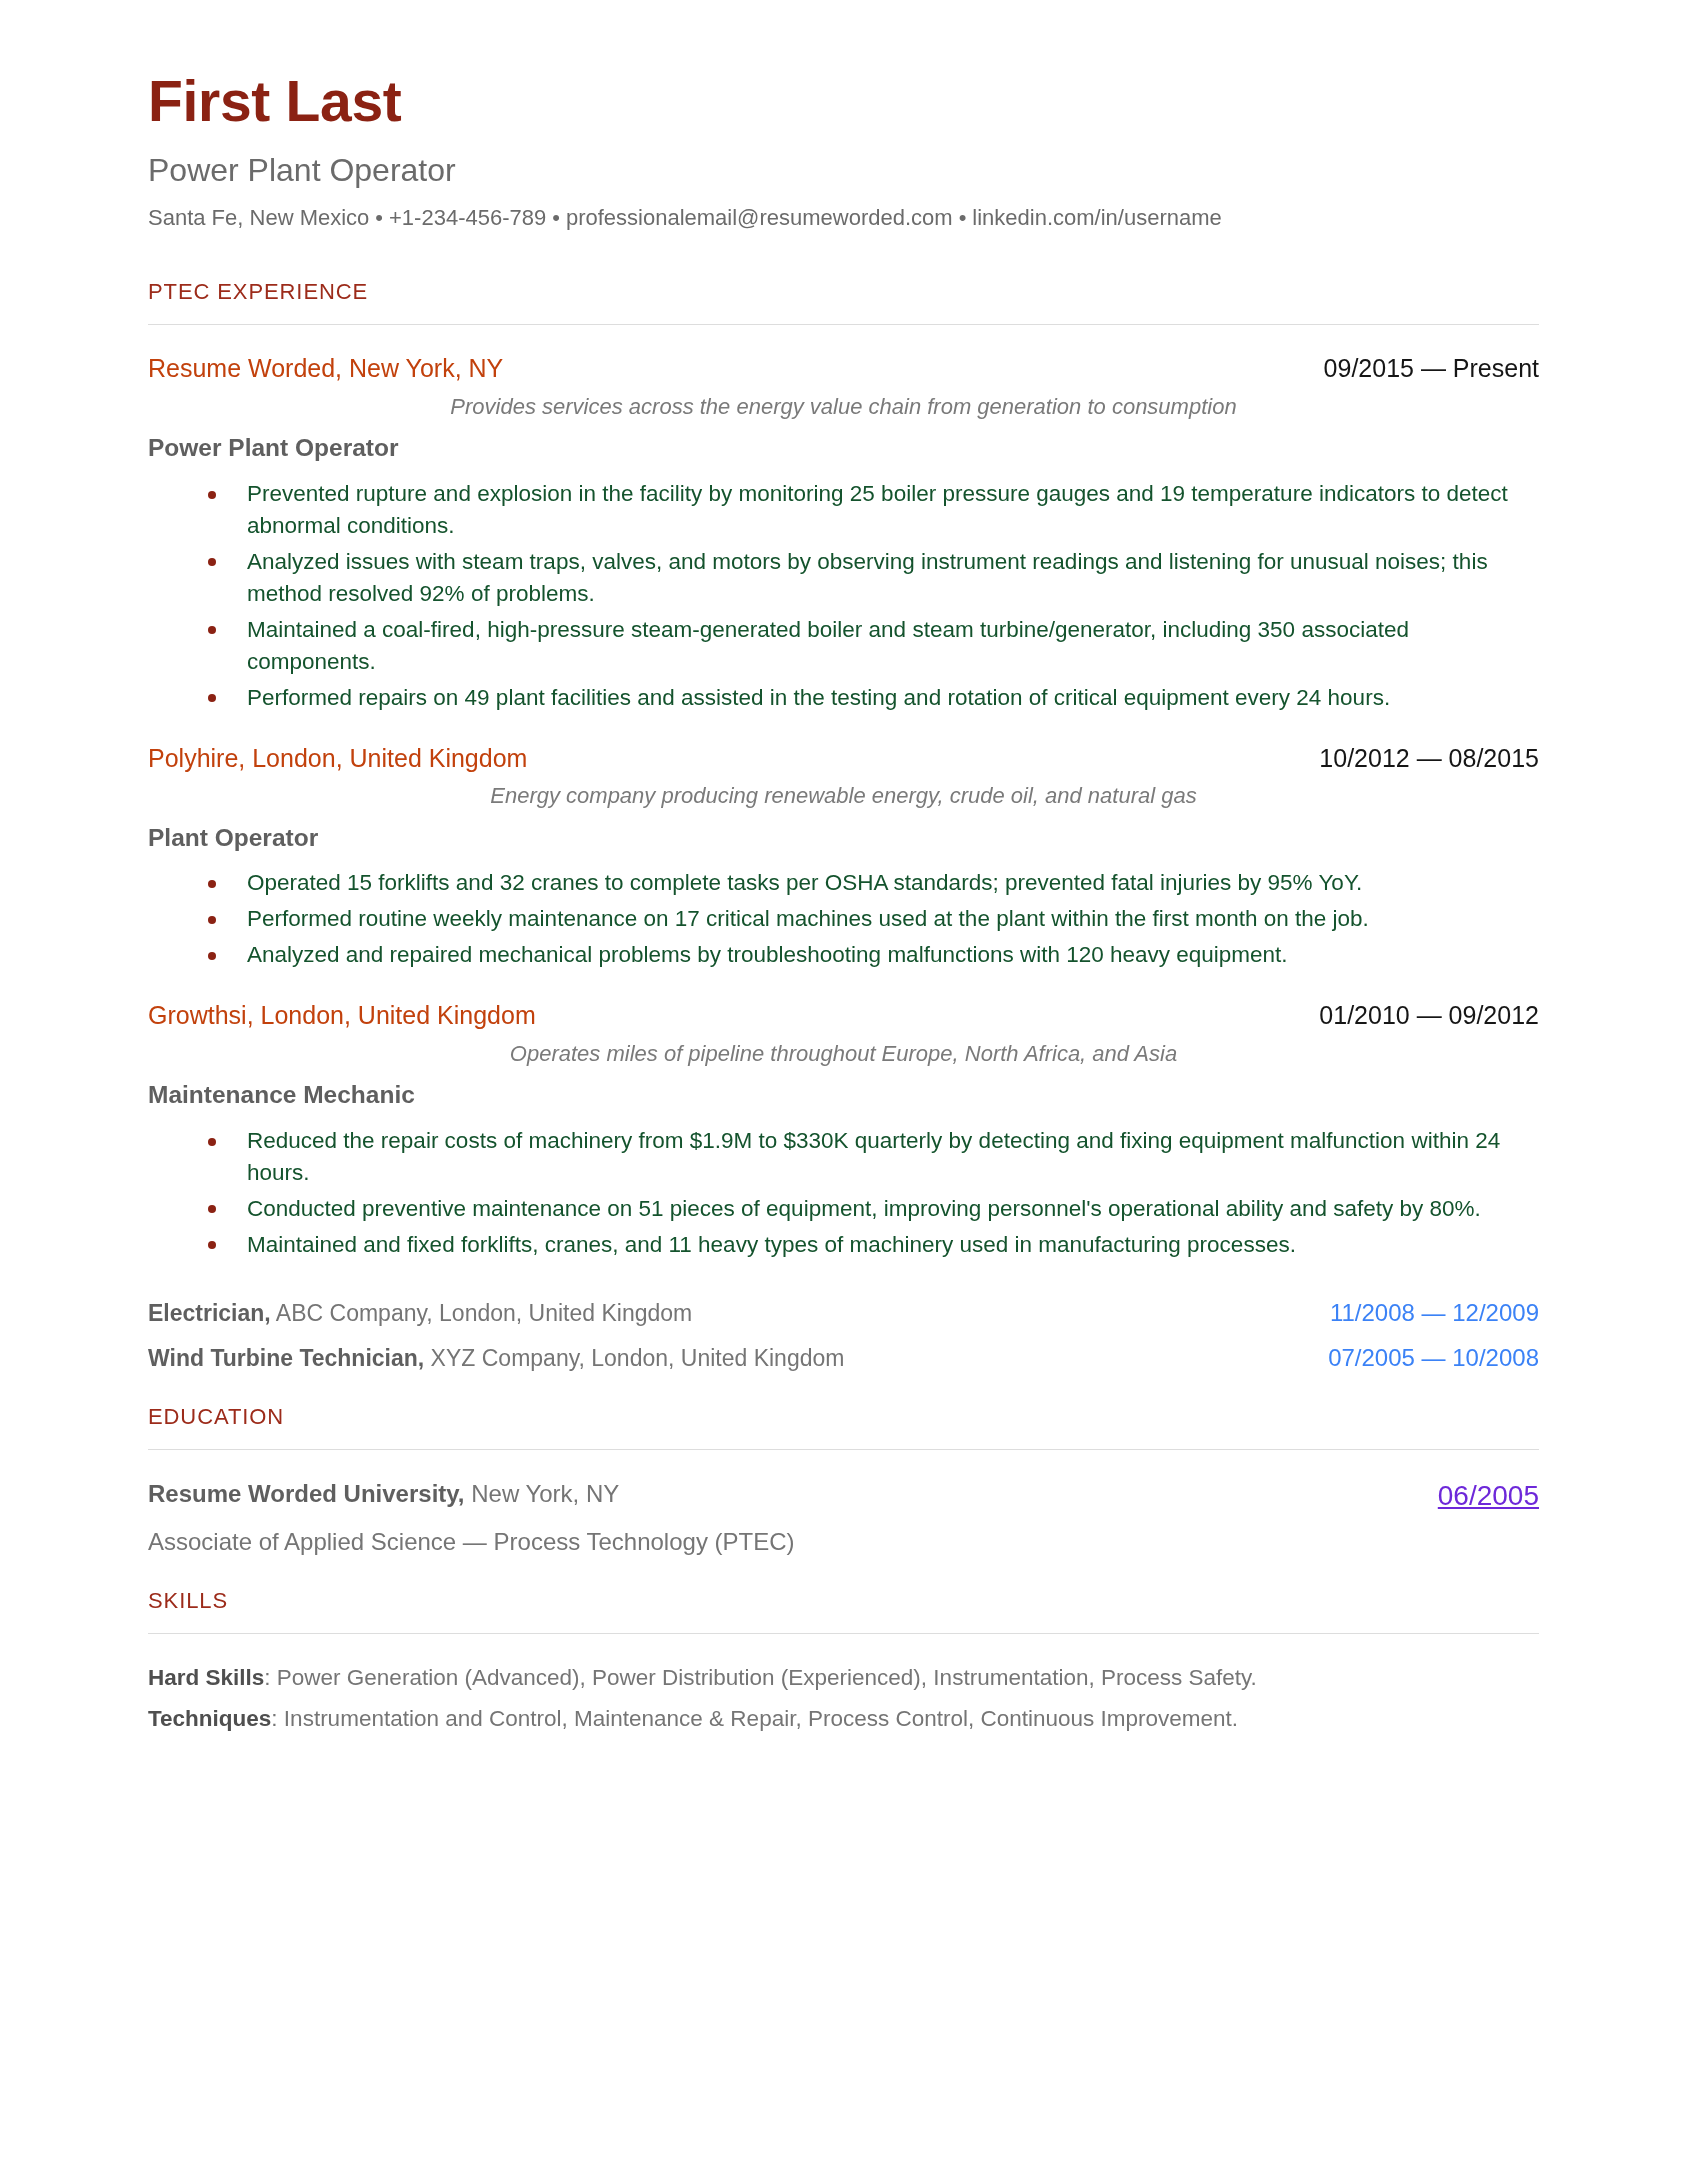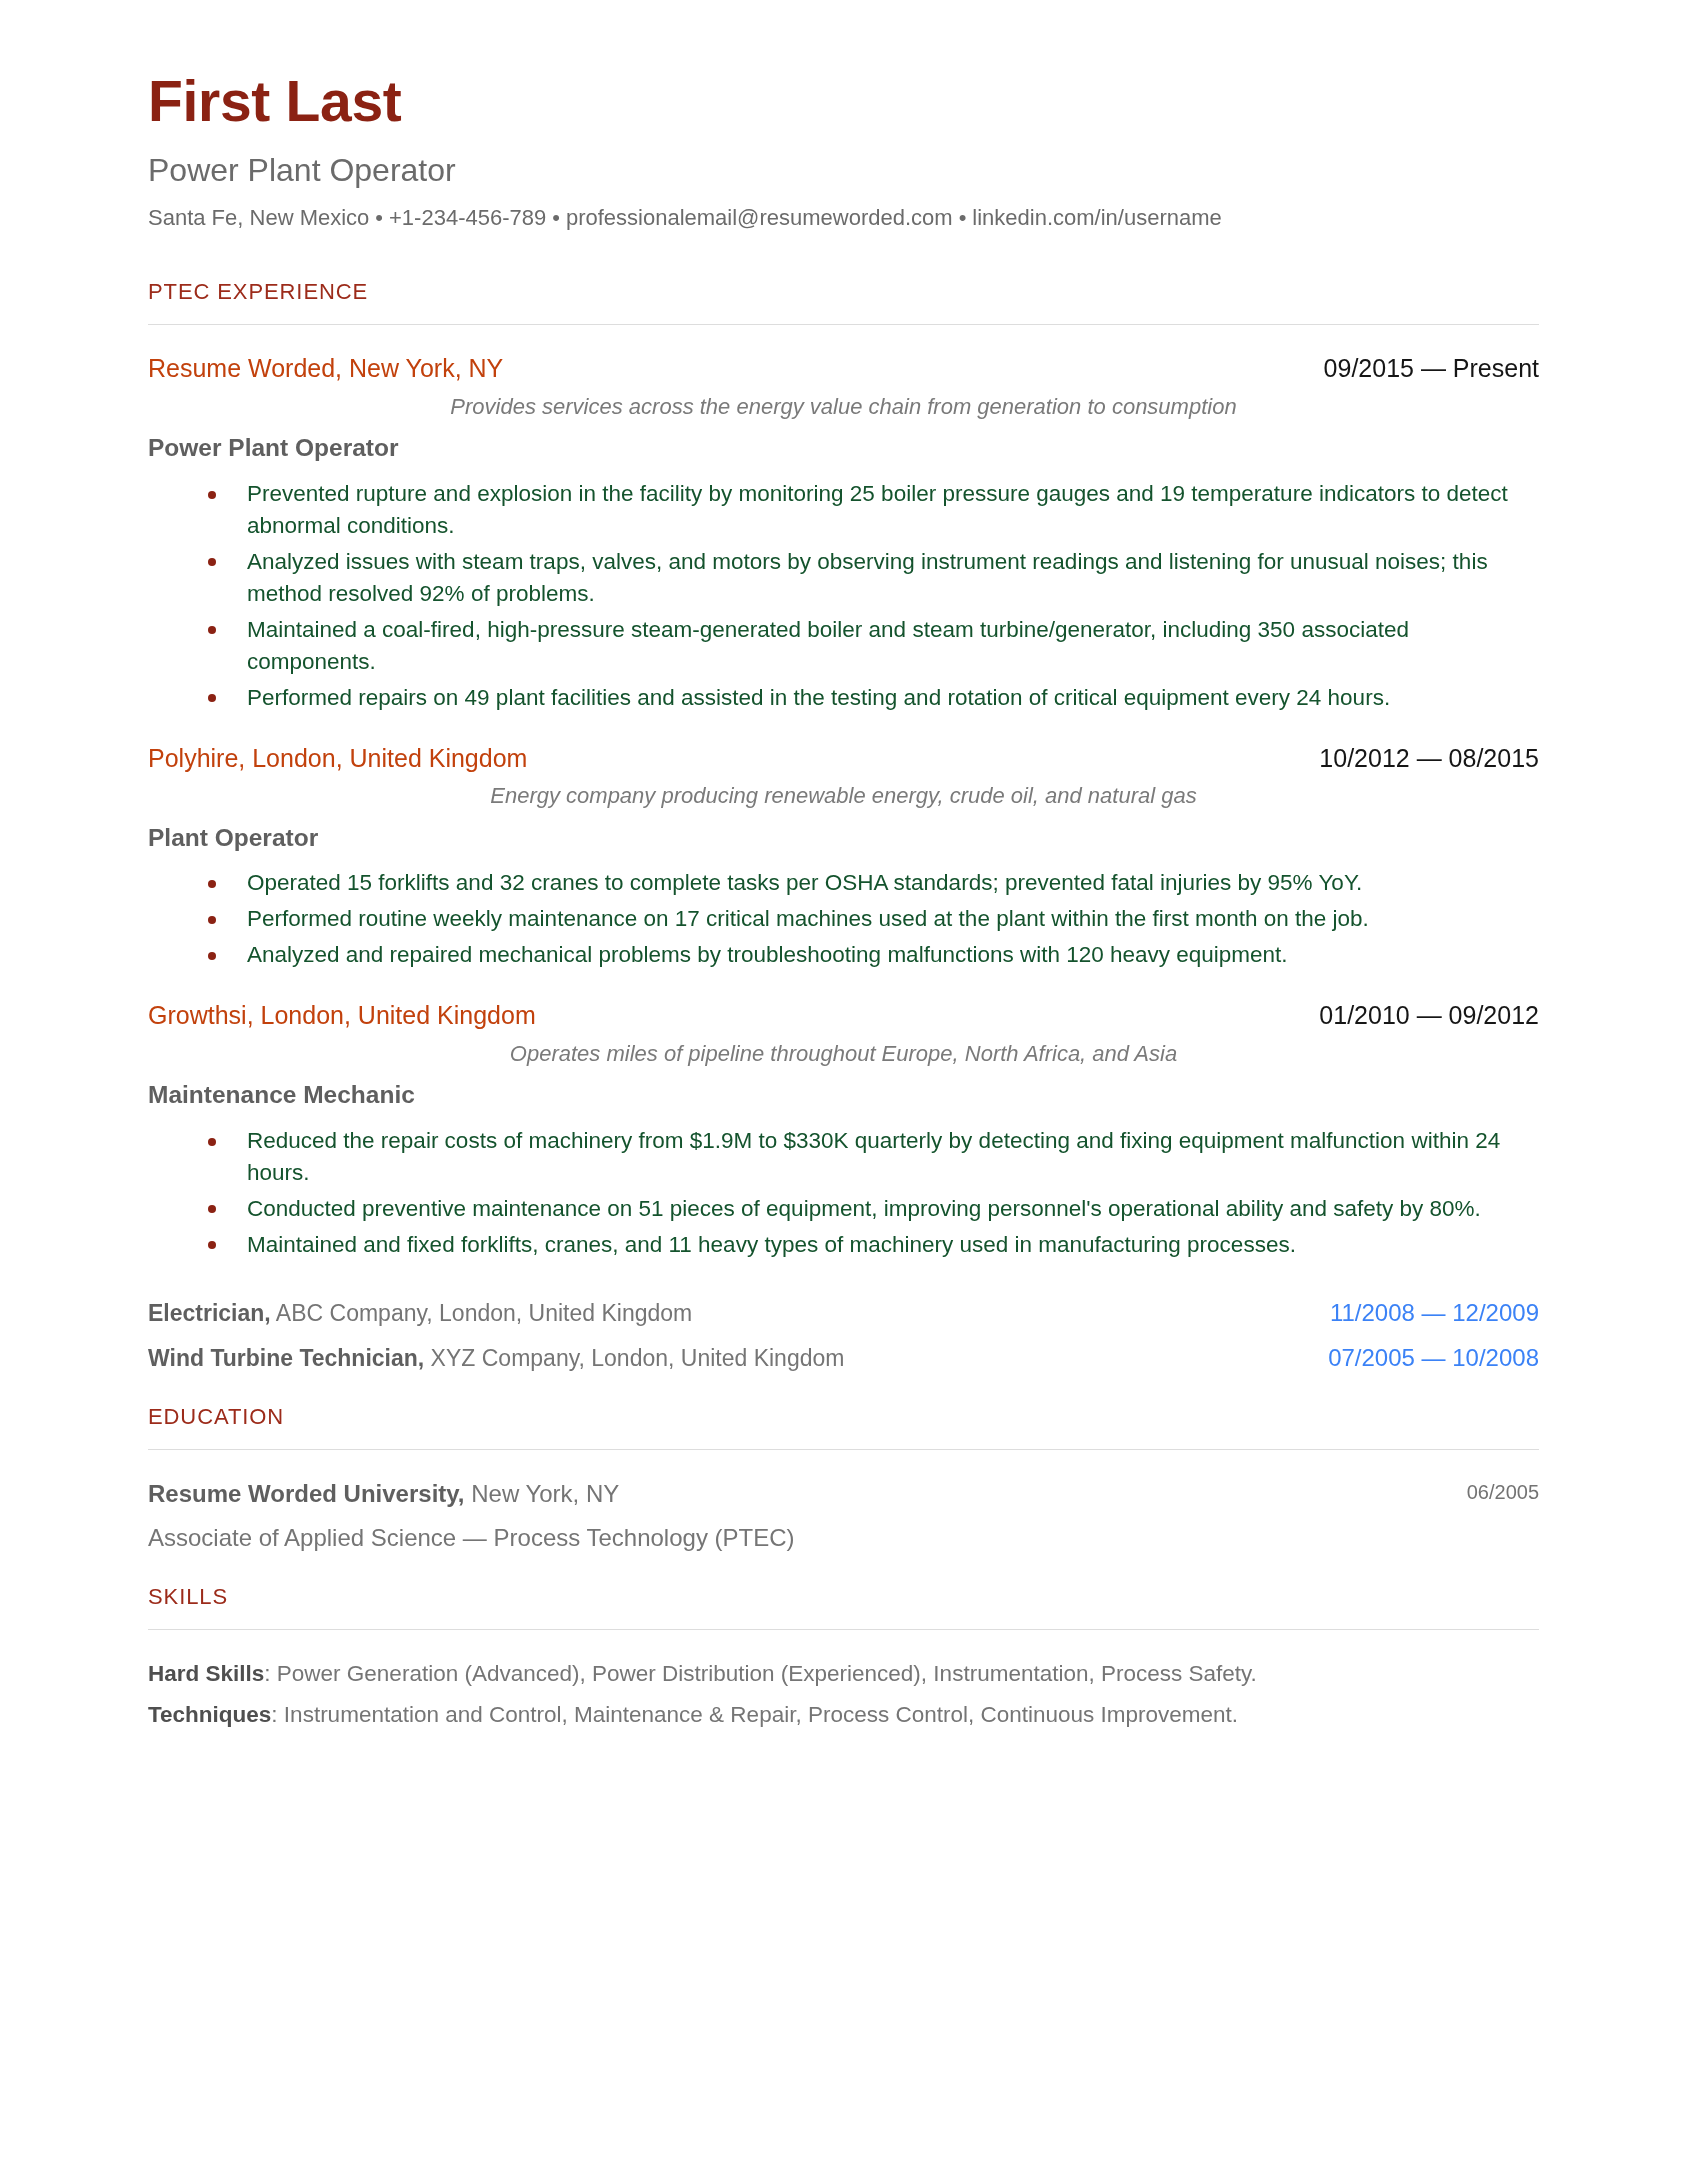--- a/index.html
+++ b/index.html
@@ -191,23 +191,24 @@
   }
   .edu-school {
     font-size: 24px;
     color: #757575;
   }
   .edu-school b {
     color: #5f5f5f;
     font-weight: bold;
   }
   .edu-date {
-    font-size: 20px;
-    color: #737373;
+    font-size: 28px;
+    color: #6d28d9;
     white-space: nowrap;
+    text-decoration: underline;
   }
   .edu-degree {
     font-size: 24px;
     color: #757575;
     line-height: 1.0;
     padding-top: 20px;
   }
 
   
   .skills {

